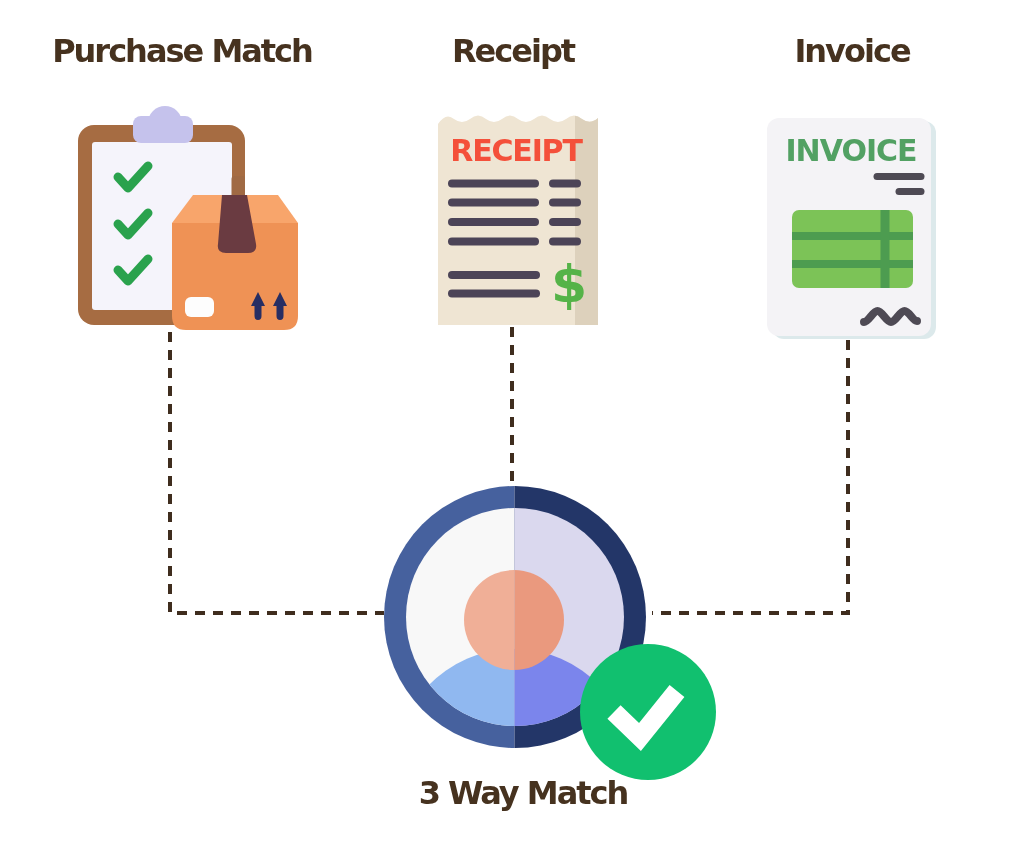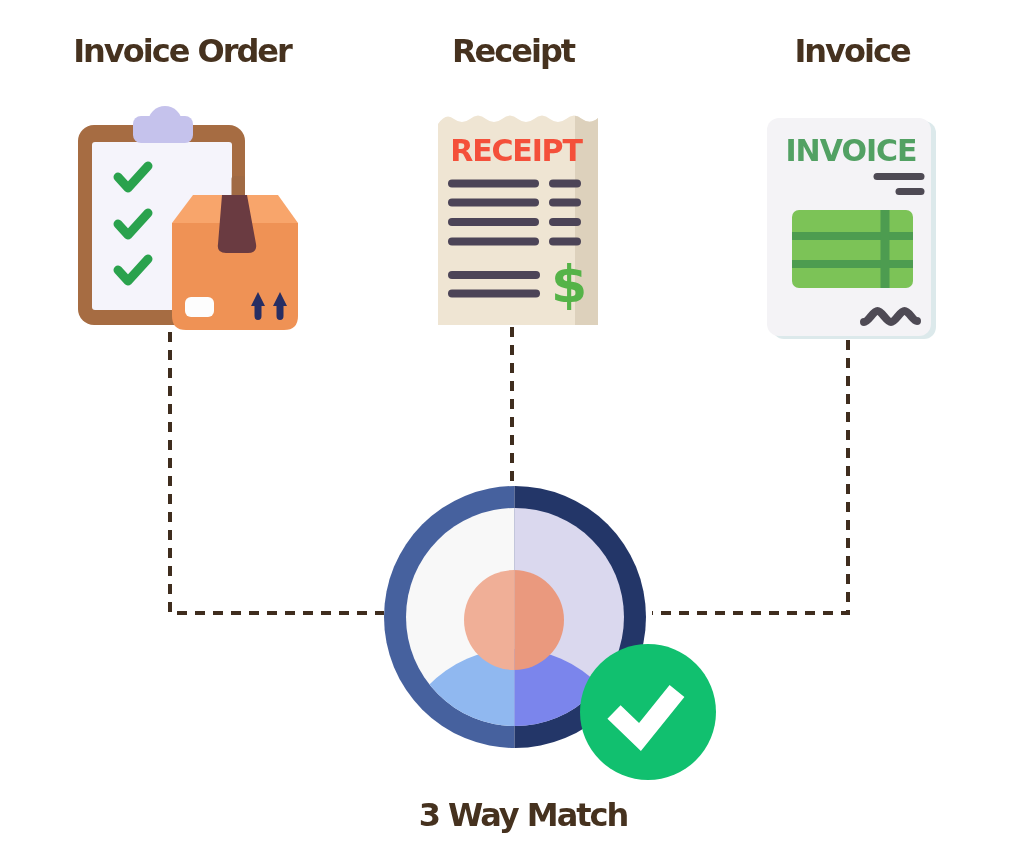--- a/index.html
+++ b/index.html
@@ -3,21 +3,21 @@
 <meta charset="utf-8">
 <style>
   html,body{margin:0;padding:0;}
   .canvas{position:relative;width:1024px;height:867px;background:var(--bg);overflow:hidden;
           font-family:"DejaVu Sans",sans-serif;}
   .lbl{position:absolute;font-weight:700;font-size:32px;line-height:34px;color:var(--label_text);
        text-align:center;letter-spacing:-2px;}
   #lbl-po{left:32px;top:34px;width:300px;}
   #lbl-receipt{left:413px;top:34px;width:200px;}
   #lbl-invoice{left:752px;top:34px;width:200px;}
-  #lbl-match{left:373px;top:798px;width:300px;}
+  #lbl-match{left:373px;top:776px;width:300px;}
   svg{position:absolute;left:0;top:0;}
   .connector{fill:none;stroke:var(--connector);stroke-width:4;stroke-dasharray:10 8;}
   .clipboard-frame{fill:var(--clipboard_frame);}
   .clipboard-paper{fill:var(--clipboard_paper);}
   .clip{fill:var(--clip);}
   .check{fill:none;stroke:var(--check_green);stroke-width:9;stroke-linecap:round;stroke-linejoin:round;}
   .box-top{fill:var(--box_top);}
   .box-front{fill:var(--box_front);}
   .tape-stub{fill:var(--tape_stub);}
   .tape{fill:var(--tape_dark);}
@@ -153,17 +153,17 @@
         <rect class="head-r" x="514.5" y="570" width="51" height="101"></rect>
       </g>
     </g>
 
     <g>
       <circle class="badge" cx="648" cy="712" r="68"></circle>
       <path class="badge-check" d="M614 712 L640 737 L677 691"></path>
     </g>
   </svg>
 
-  <div class="lbl" id="lbl-po">Invoice Order</div>
+  <div class="lbl" id="lbl-po">Purchase Match</div>
   <div class="lbl" id="lbl-receipt">Receipt</div>
   <div class="lbl" id="lbl-invoice">Invoice</div>
   <div class="lbl" id="lbl-match">3 Way Match</div>
 </div>
 
 </body></html>

